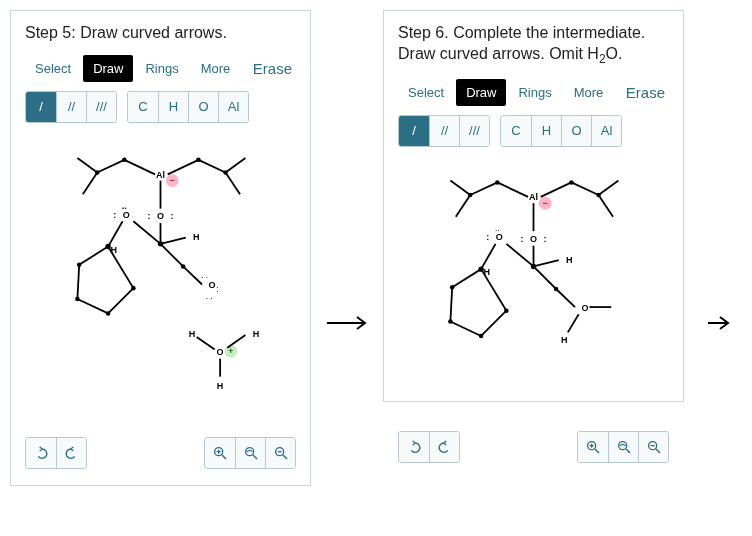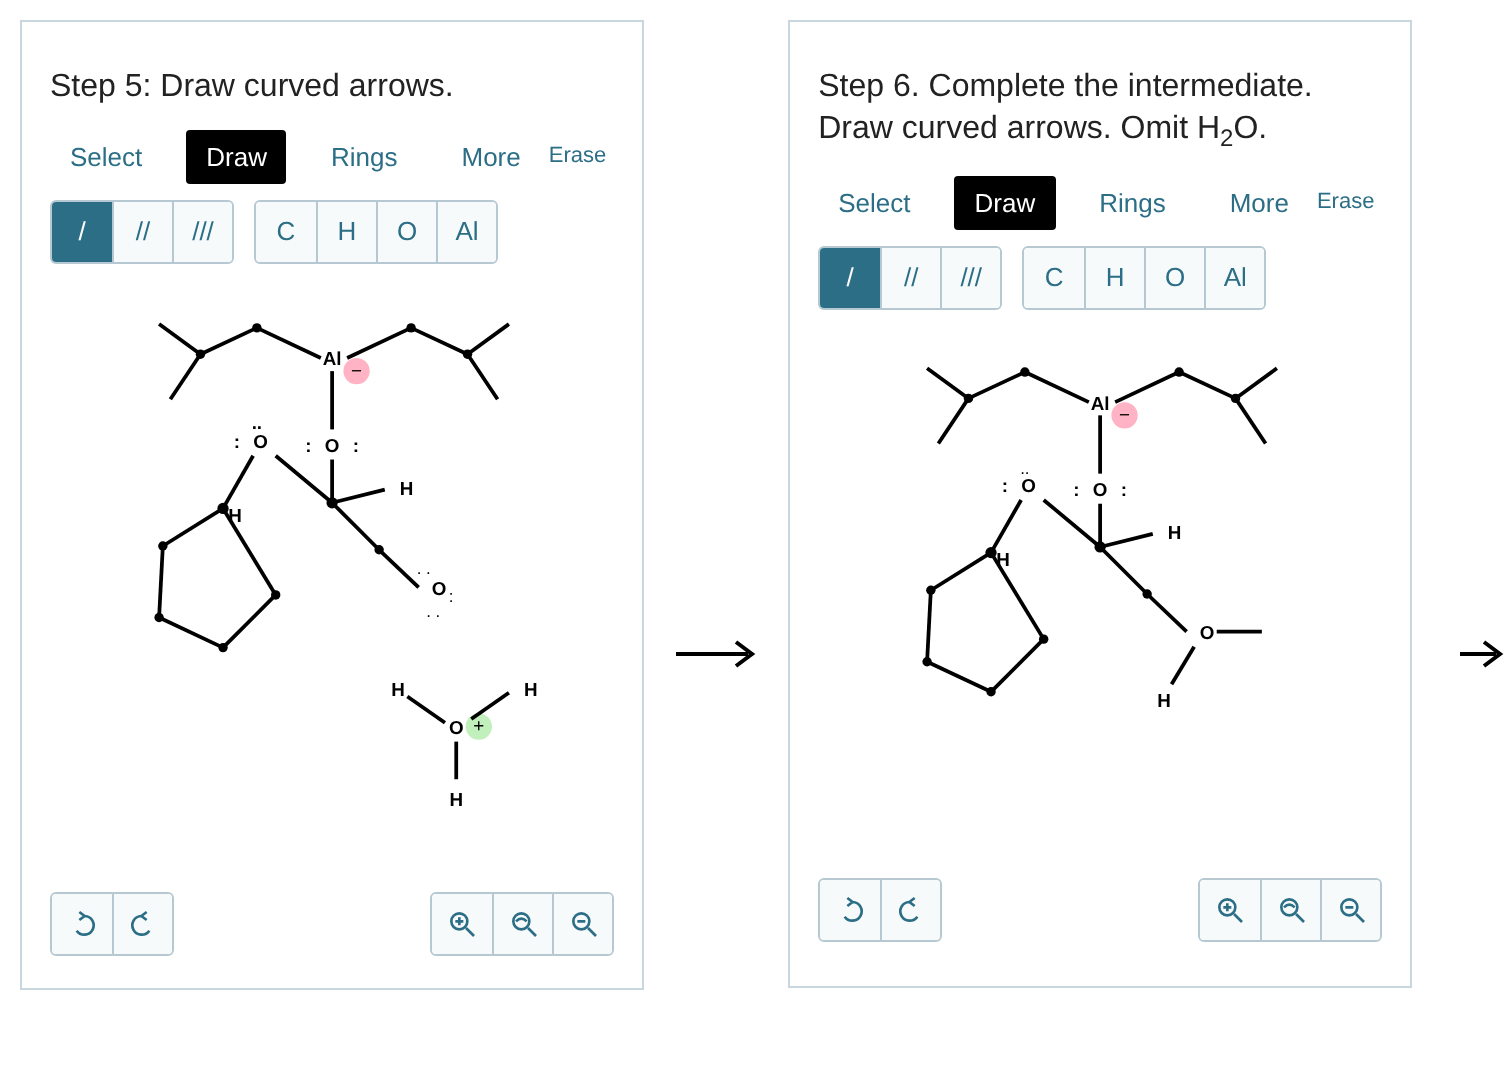--- a/index.html
+++ b/index.html
@@ -10,46 +10,46 @@
     font-size: 14px;
     color: #222;
     background: #fff;
     display: flex;
     align-items: flex-start;
     gap: 14px;
   }
   .panel {
     border: 1px solid #c8d6de;
     width: 330px;
-    padding: 23px 14px 16px 14px;
+    padding: 12px 14px 16px 14px;
     background: #fff;
     position: relative;
   }
-  .panel.right { height: 484px; }
+  .panel.right { height: 392px; }
   .prompt { font-size: 16px; margin-bottom: 10px; line-height: 1.3; }
   .sub { vertical-align: sub; font-size: 0.75em; }
   .toolbar1 {
     display: flex;
     align-items: center;
     justify-content: space-between;
     margin-bottom: 8px;
   }
-  .tabs { display: flex; align-items: center; gap: 12px; }
+  .tabs { display: flex; align-items: center; gap: 2px; }
   .tab {
     padding: 6px 10px;
     font-size: 13px;
     color: #2b6e86;
     cursor: pointer;
   }
   .tab.active {
     background: #000000;
     color: #fff;
     border-radius: 2px;
   }
-  .erase { color: #2b6e86; font-size: 11px; padding: 6px 4px; cursor: pointer; }
+  .erase { color: #2b6e86; font-size: 15px; padding: 6px 4px; cursor: pointer; }
   .toolbar2 { display: flex; align-items: center; gap: 10px; margin-bottom: 12px; }
   .btngrp { display: inline-flex; border: 1px solid #b6c9d2; border-radius: 3px; overflow: hidden; }
   .btngrp .sq {
     width: 30px; height: 30px;
     display: inline-flex; align-items: center; justify-content: center;
     font-size: 13px; color: #2b6e86; background: #f7fafb;
     border-left: 1px solid #b6c9d2;
   }
   .btngrp .sq:first-child { border-left: none; }
   .btngrp .sq.active { background: #2b6e86; color: #fff; }

